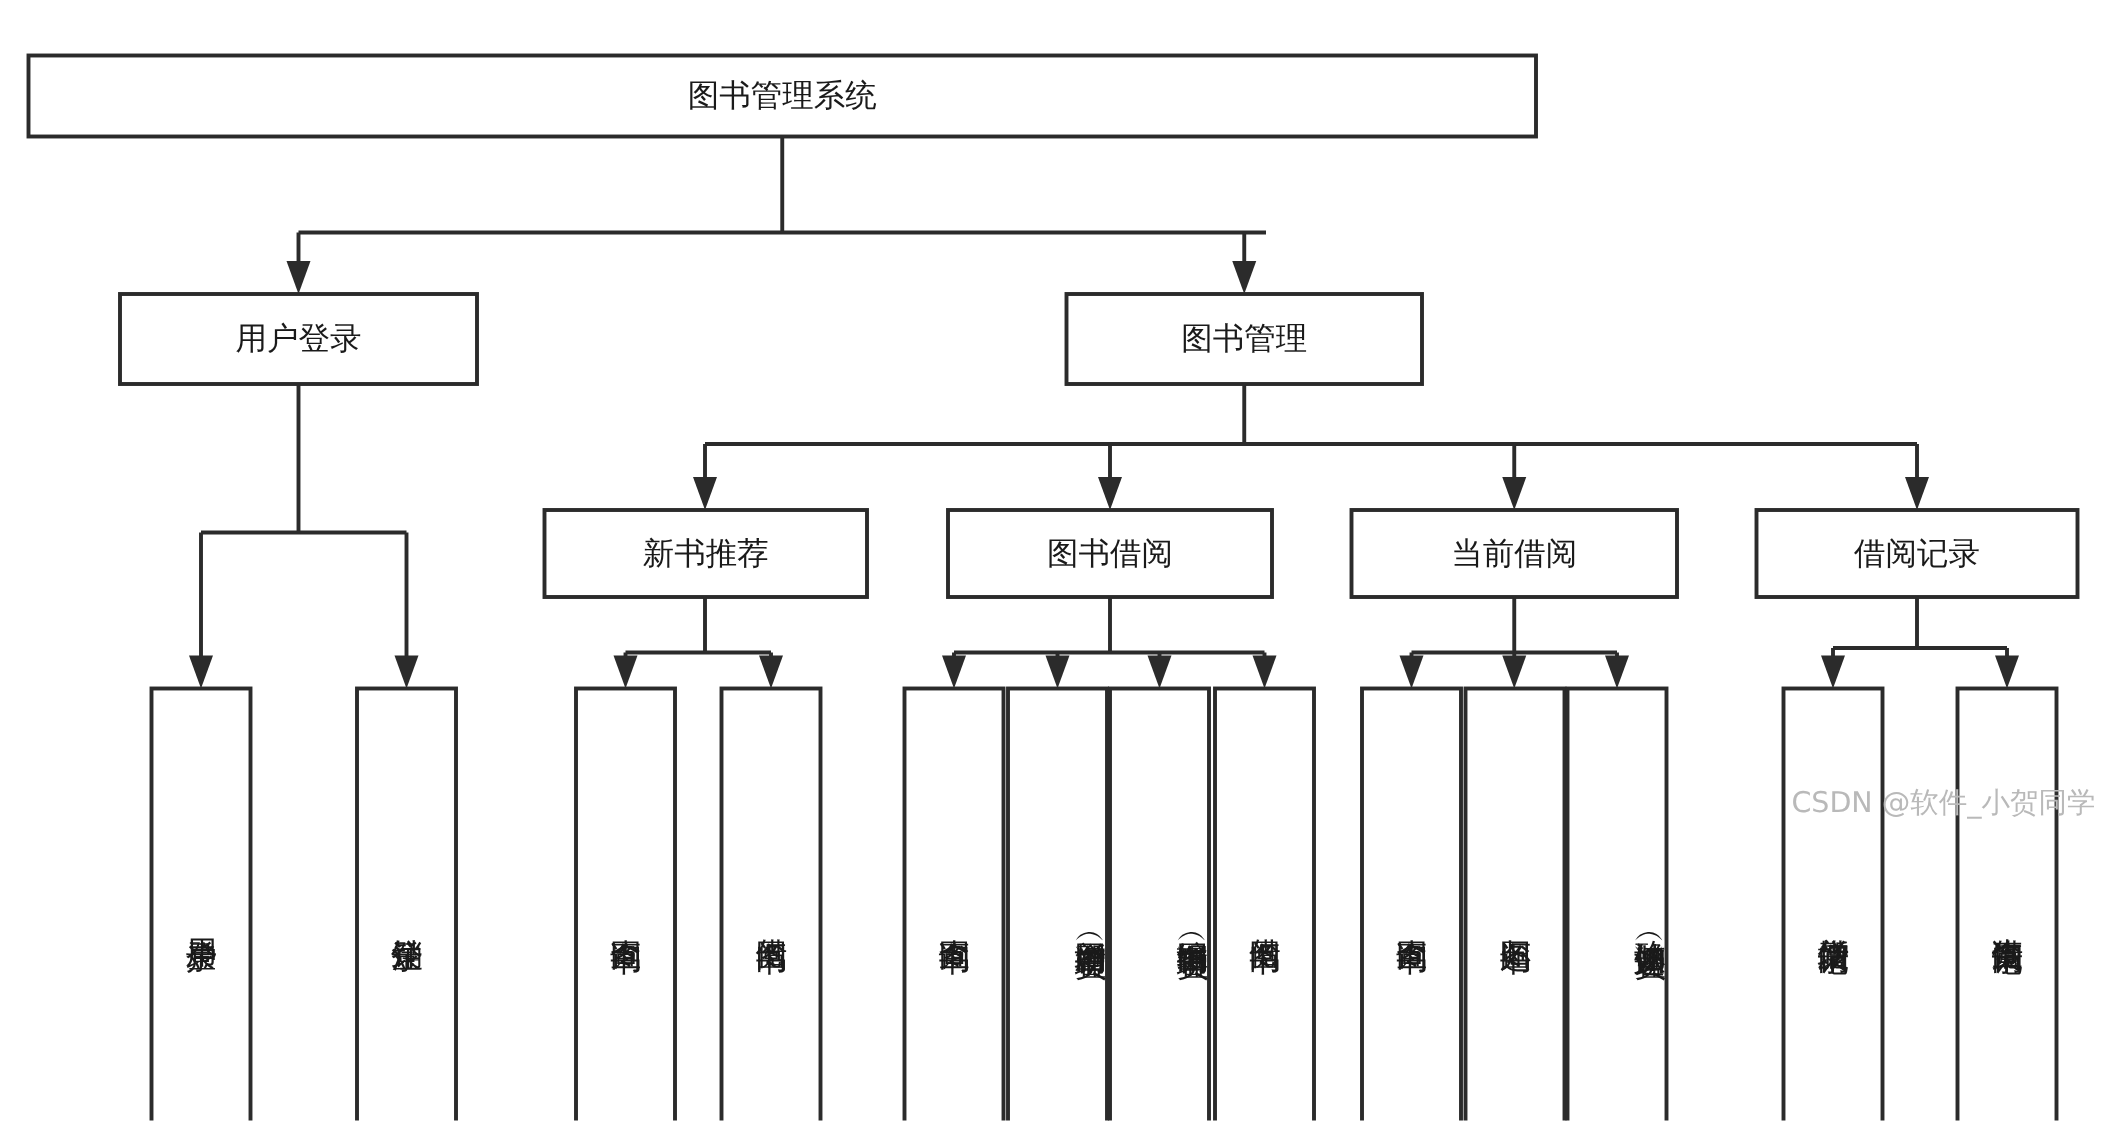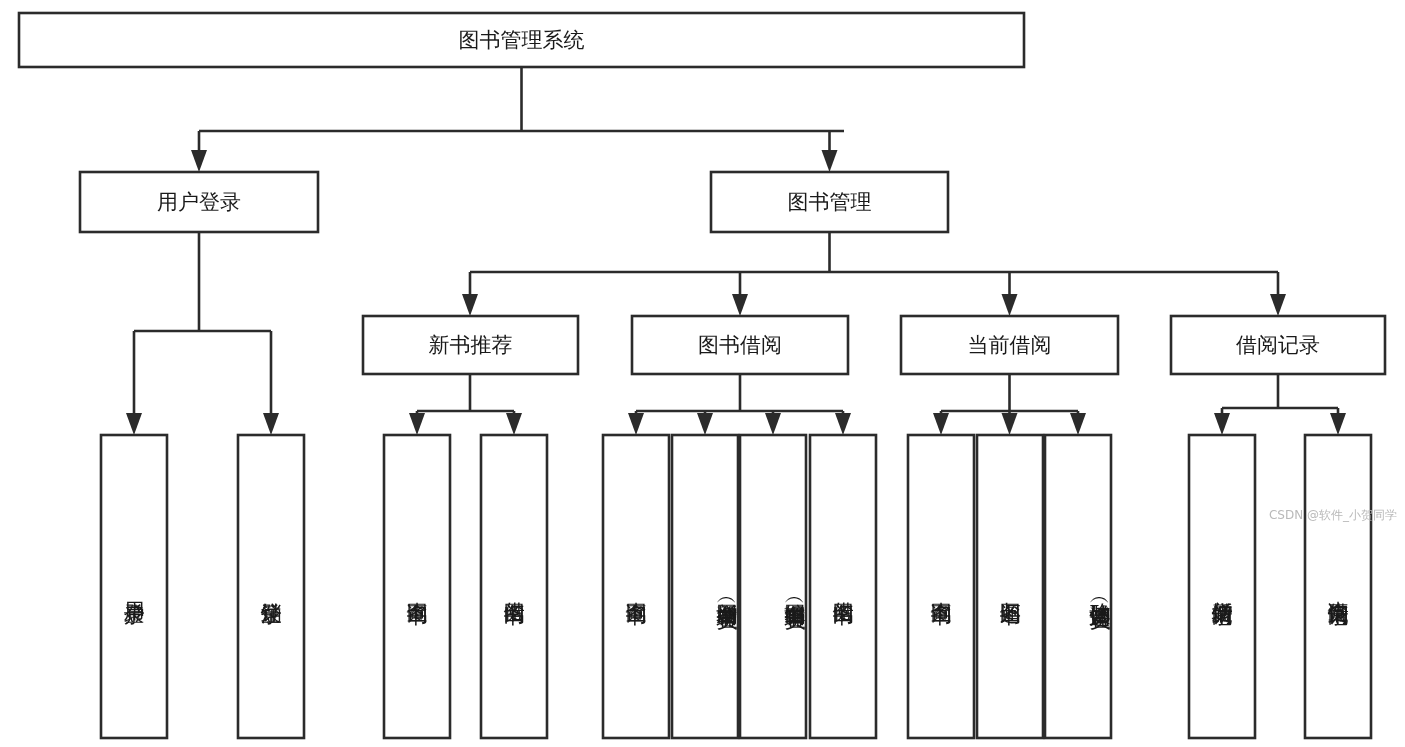--- a/index.html
+++ b/index.html
@@ -10,20 +10,21 @@
   body {
     width: 1405px;
     height: 747px;
     font-family: "DejaVu Sans", "Liberation Sans", sans-serif;
     overflow: hidden;
   }
   #diagram-root {
     position: relative;
     width: 1405px;
     height: 528px;
+    margin-top: 24px;
   }
   svg#tree-svg {
     position: absolute;
     left: 0;
     top: 0;
     width: 1405px;
     height: 747px;
   }
   .node-box {
     fill: #ffffff;
@@ -60,21 +61,21 @@
     align-items: center;
     justify-content: center;
     white-space: nowrap;
     pointer-events: none;
   }
   .watermark {
     position: absolute;
     right: 8px;
     bottom: 4px;
     font-family: "DejaVu Sans", "Liberation Sans", sans-serif;
-    font-size: 12px;
+    font-size: 19px;
     color: #b9b9b9;
     white-space: nowrap;
   }
 </style>
 </head>
 <body>
 
 <div id="diagram-root">
 
   <svg id="tree-svg" viewBox="0 0 1405 747">

